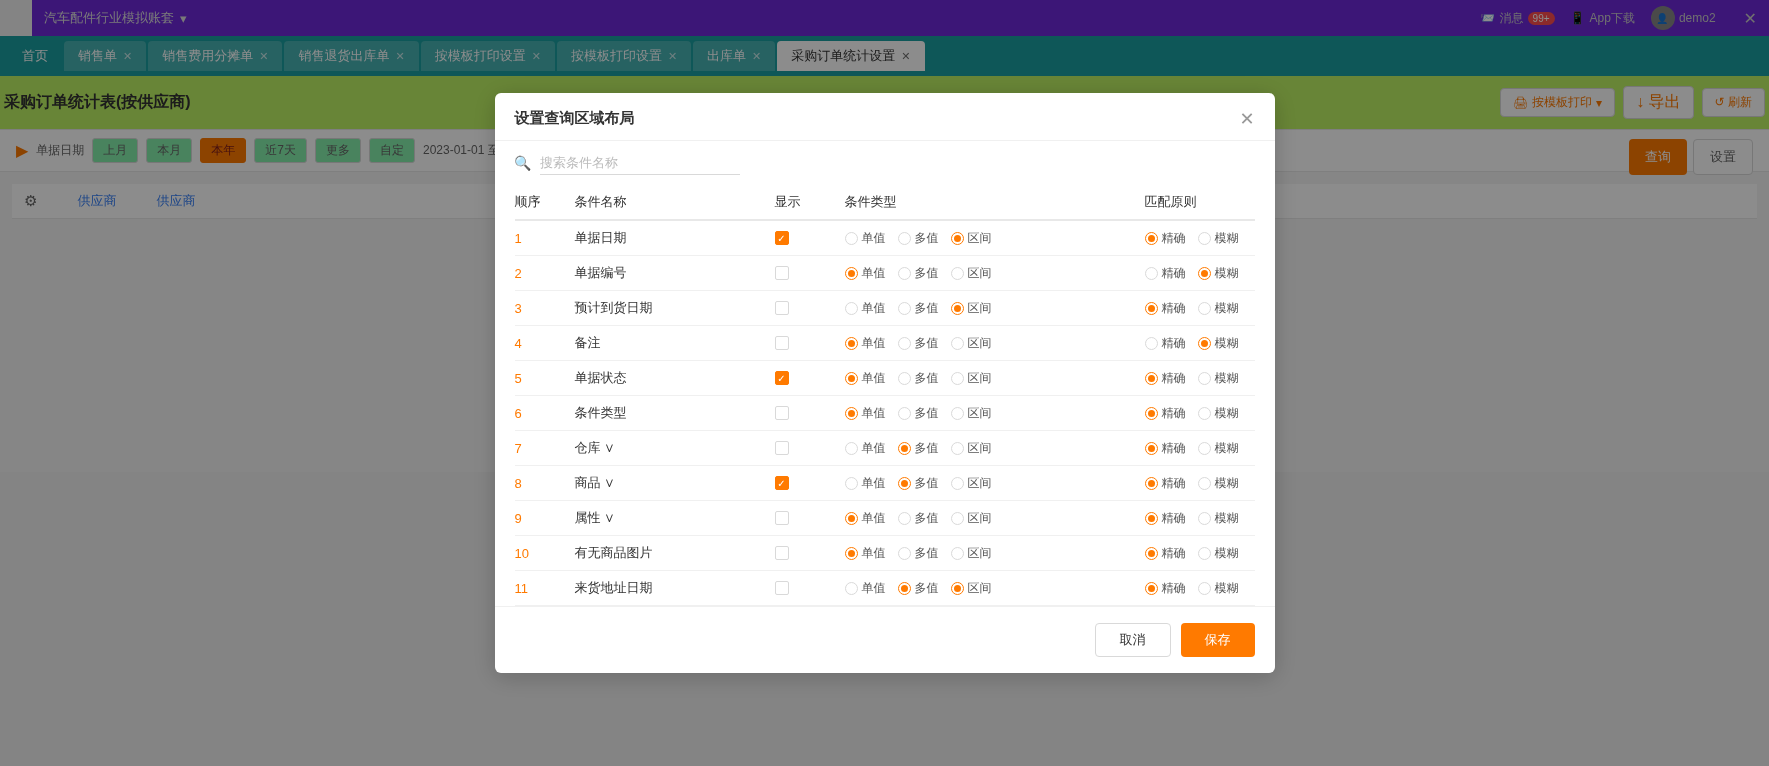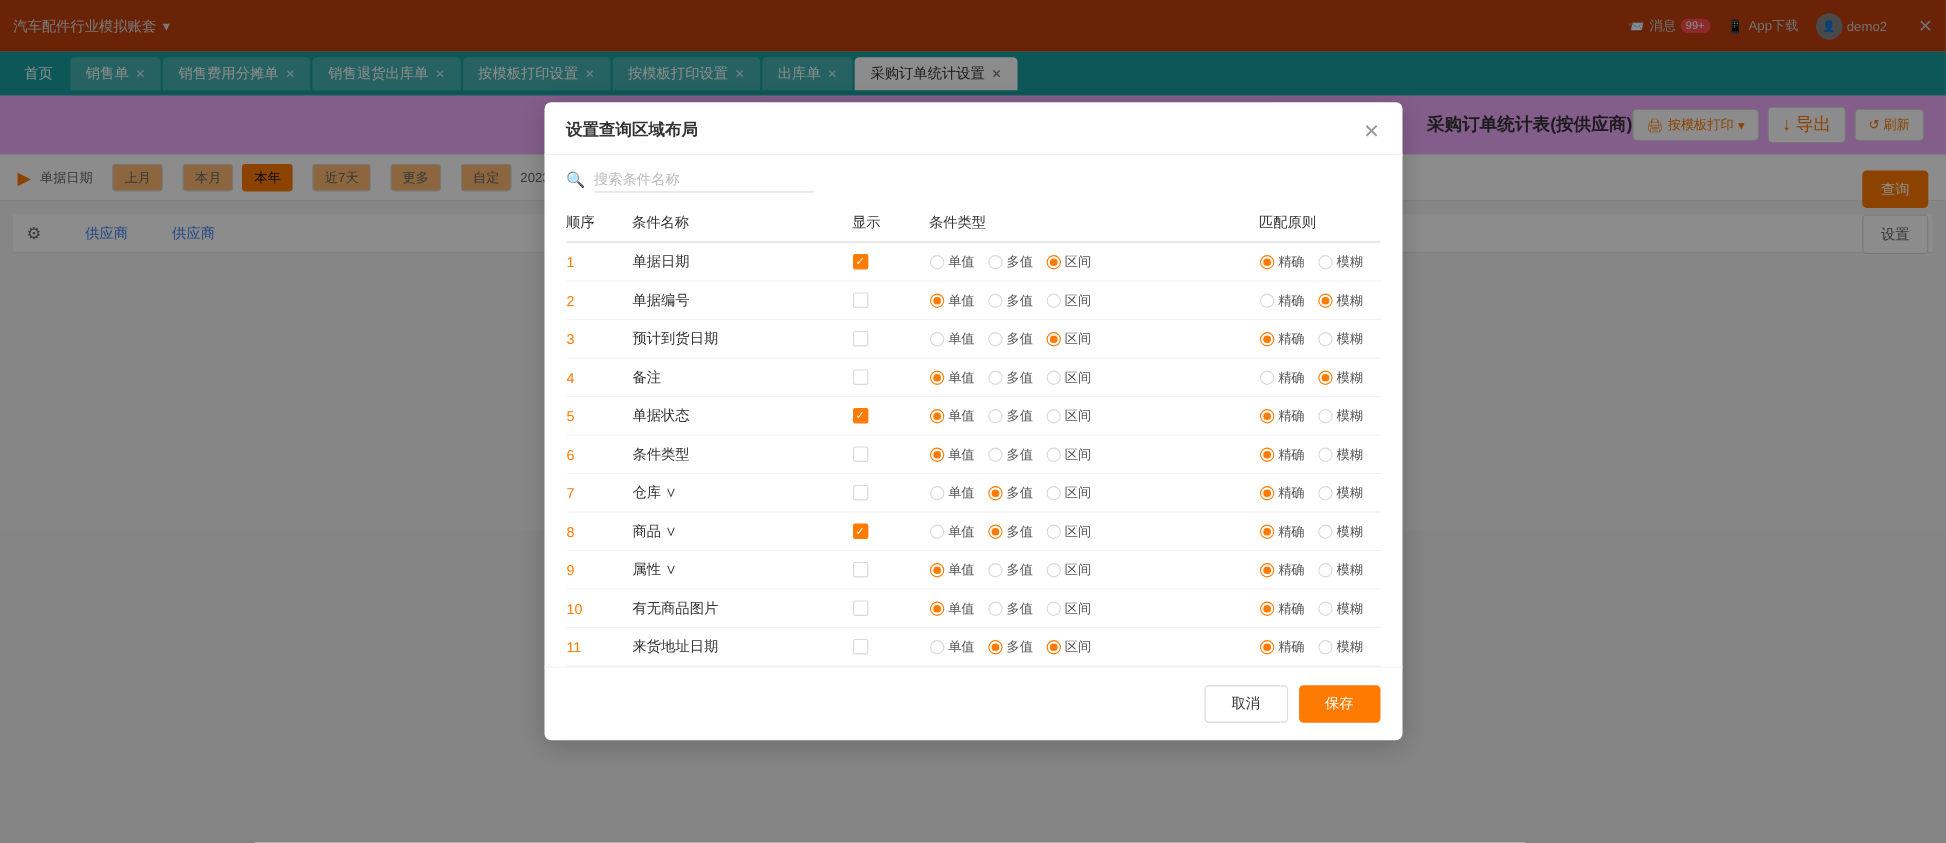--- a/index.html
+++ b/index.html
@@ -1,26 +1,27 @@
 <!DOCTYPE html>
 <html><head>
   <meta charset="utf-8">
   <style>
     * { box-sizing: border-box; margin: 0; padding: 0; }
     body { font-family: 'Microsoft YaHei', Arial, sans-serif; font-size: 13px; background: #f0f0f0; overflow: hidden; }
 
     
     .top-bar {
-      background: #c2410c;
-      height: 47px;
+      background: #6d28d9;
+      height: 36px;
       display: flex;
       align-items: center;
       justify-content: space-between;
       padding: 0 12px;
       color: #ccc;
+      margin-left: 32px;
     }
     .top-bar-left { font-size: 13px; color: #ddd; display: flex; align-items: center; gap: 6px; }
     .top-bar-right { display: flex; align-items: center; gap: 16px; font-size: 12px; }
     .top-bar-right .badge { background: #ff4d4f; color: white; border-radius: 8px; padding: 1px 5px; font-size: 10px; }
     .top-bar-right .item { display: flex; align-items: center; gap: 4px; cursor: pointer; color: #ccc; }
     .avatar { width: 24px; height: 24px; border-radius: 50%; background: #888; display: flex; align-items: center; justify-content: center; color: white; font-size: 10px; }
     .close-top { color: #ccc; cursor: pointer; font-size: 16px; margin-left: 12px; }
 
     
     .nav-tabs {
@@ -43,47 +44,47 @@
       gap: 6px;
       white-space: nowrap;
       font-family: Liberation Serif, serif;
     }
     .nav-tab.active { background: white; color: #333; }
     .nav-tab .tab-close { font-size: 11px; color: inherit; opacity: 0.7; }
     .nav-tab-home { background: transparent; color: white; }
 
     
     .page-header {
-      background: #f0abfc;
-      padding: 10px 20px;
+      background: #bef264;
+      padding: 10px 4px;
       border-bottom: 1px solid #e8e8e8;
       display: flex;
       align-items: center;
-      justify-content: flex-end;
+      justify-content: space-between;
     }
     .page-title { font-size: 16px; font-weight: bold; color: #333; }
     .page-actions { display: flex; align-items: center; gap: 8px; }
     .btn-template { border: 1px solid #d9d9d9; background: white; padding: 5px 12px; border-radius: 4px; cursor: pointer; font-size: 12px; display: flex; align-items: center; gap: 4px; color: #ff7a00; }
     .btn-export { border: 1px solid #d9d9d9; background: white; padding: 5px 12px; border-radius: 4px; cursor: pointer; font-size: 16px; color: #ff7a00; }
     .btn-refresh { border: 1px solid #d9d9d9; background: white; padding: 5px 12px; border-radius: 4px; cursor: pointer; font-size: 12px; color: #ff7a00; }
 
     
     .filter-bar {
       background: white;
       padding: 8px 16px;
       border-bottom: 1px solid #e8e8e8;
       display: flex;
       align-items: center;
       gap: 8px;
     }
     .filter-toggle { color: #ff7a00; cursor: pointer; font-size: 16px; }
     .filter-label { color: #666; font-size: 12px; }
     .filter-btn { padding: 3px 10px; border-radius: 3px; cursor: pointer; font-size: 12px; border: 1px solid transparent; }
-    .filter-btn.active { background: #ff7a00; color: #0f172a; border-color: #ff7a00; }
-    .filter-btn.default { background: #fdba74; color: #666; border-color: #d9d9d9; margin-left: 10px; }
+    .filter-btn.active { background: #ff7a00; color: #7f1d1d; border-color: #ff7a00; }
+    .filter-btn.default { background: #86efac; color: #666; border-color: #d9d9d9; }
     .filter-date-range { color: #666; font-size: 12px; }
 
     
     .main-content {
       background: #f5f5f5;
       padding: 12px;
       min-height: 300px;
     }
     .col-header { color: #3b82f6; font-size: 13px; font-weight: 500; }
 
@@ -221,23 +222,23 @@
       border-radius: 4px;
       cursor: pointer;
       font-size: 13px;
       color: white;
     }
 
     
     .side-btns {
       position: absolute;
       right: 16px;
-      top: 155px;
-      display: flex;
-      flex-direction: column;
+      top: 139px;
+      display: flex;
+      flex-direction: row;
       gap: 6px;
     }
     .btn-query {
       background: #ff7a00;
       color: white;
       border: none;
       padding: 8px 16px;
       border-radius: 4px;
       cursor: pointer;
       font-size: 13px;

